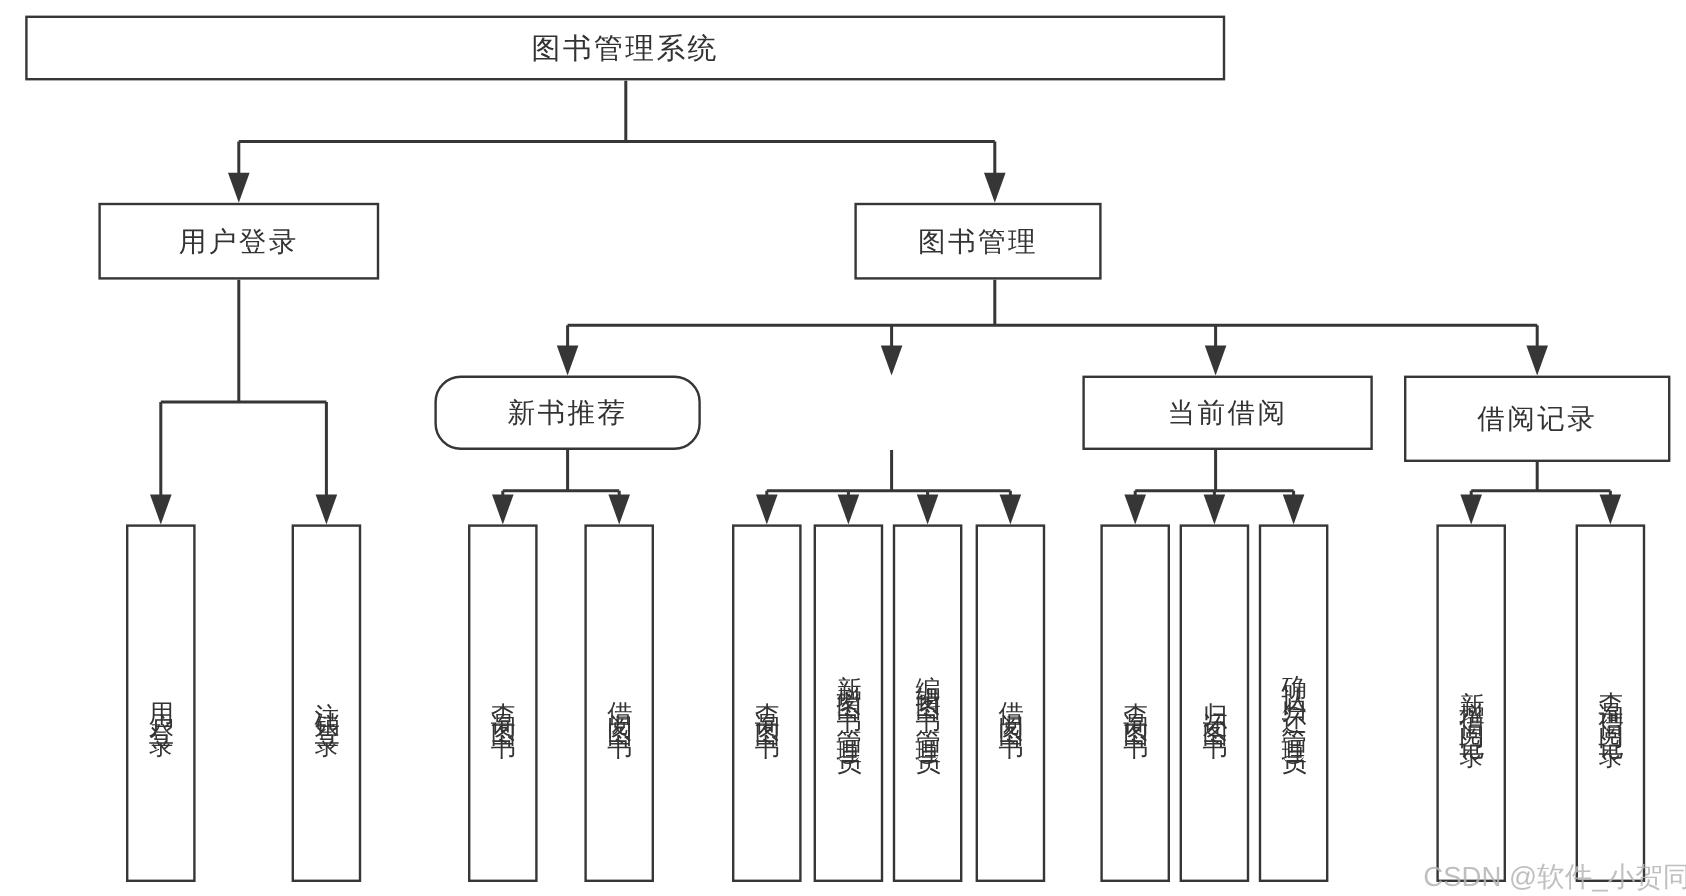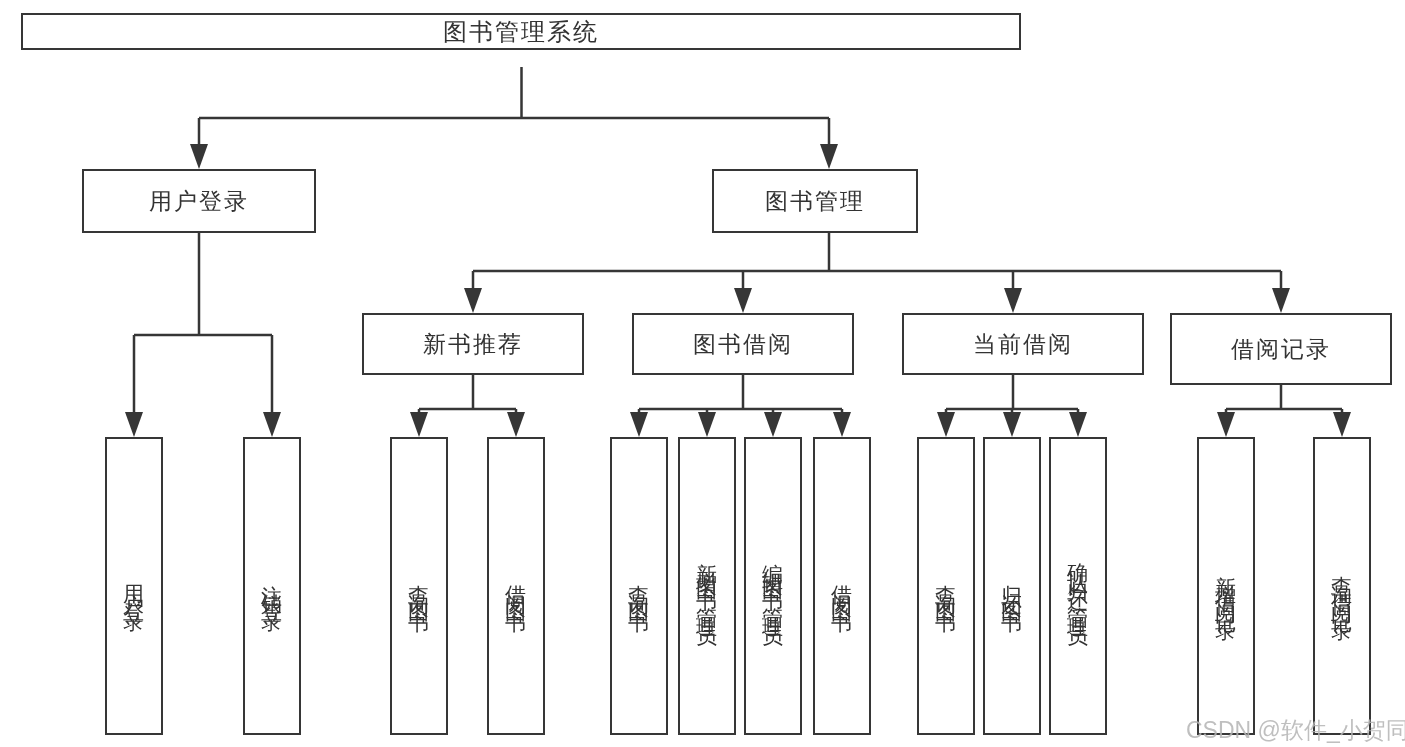--- a/index.html
+++ b/index.html
@@ -94,27 +94,26 @@
       <polygon points="1003,412 1021,412 1012,437"></polygon>
       <polygon points="1069,412 1087,412 1078,437"></polygon>
     </g>
     <g>
       <path d="M1281,375 V409 M1226,409 H1342 M1226,409 V413 M1342,409 V413"></path>
       <polygon points="1217,412 1235,412 1226,437"></polygon>
       <polygon points="1333,412 1351,412 1342,437"></polygon>
     </g>
   </svg>
 
-  <div class="node h root" style="left:21px;top:13px;width:1000px;height:37px;">图书管理系统</div>
+  <div class="node h root" style="left:21px;top:13px;width:1000px;height:54px;">图书管理系统</div>
 
   <div class="node h" style="left:82px;top:169px;width:234px;height:64px;">用户登录</div>
   <div class="node h" style="left:712px;top:169px;width:206px;height:64px;">图书管理</div>
 
-  <div class="node h" style="left:362px;top:313px;width:222px;height:62px;">新书推荐</div>
-  <div class="node h" style="left:632px;top:313px;width:222px;height:62px;">图书借阅</div>
+  <div class="node h" style="left:362px;top:313px;width:222px;height:62px;border-radius:22px;">新书推荐</div>
   <div class="node h" style="left:902px;top:313px;width:242px;height:62px;">当前借阅</div>
   <div class="node h" style="left:1170px;top:313px;width:222px;height:72px;">借阅记录</div>
 
   <div class="node v" style="left:105px;top:437px;width:58px;height:298px;">用户登录</div>
   <div class="node v" style="left:243px;top:437px;width:58px;height:298px;">注销登录</div>
 
   <div class="node v" style="left:390px;top:437px;width:58px;height:298px;">查询图书</div>
   <div class="node v" style="left:487px;top:437px;width:58px;height:298px;">借阅图书</div>
 
   <div class="node v" style="left:610px;top:437px;width:58px;height:298px;">查询图书</div>

